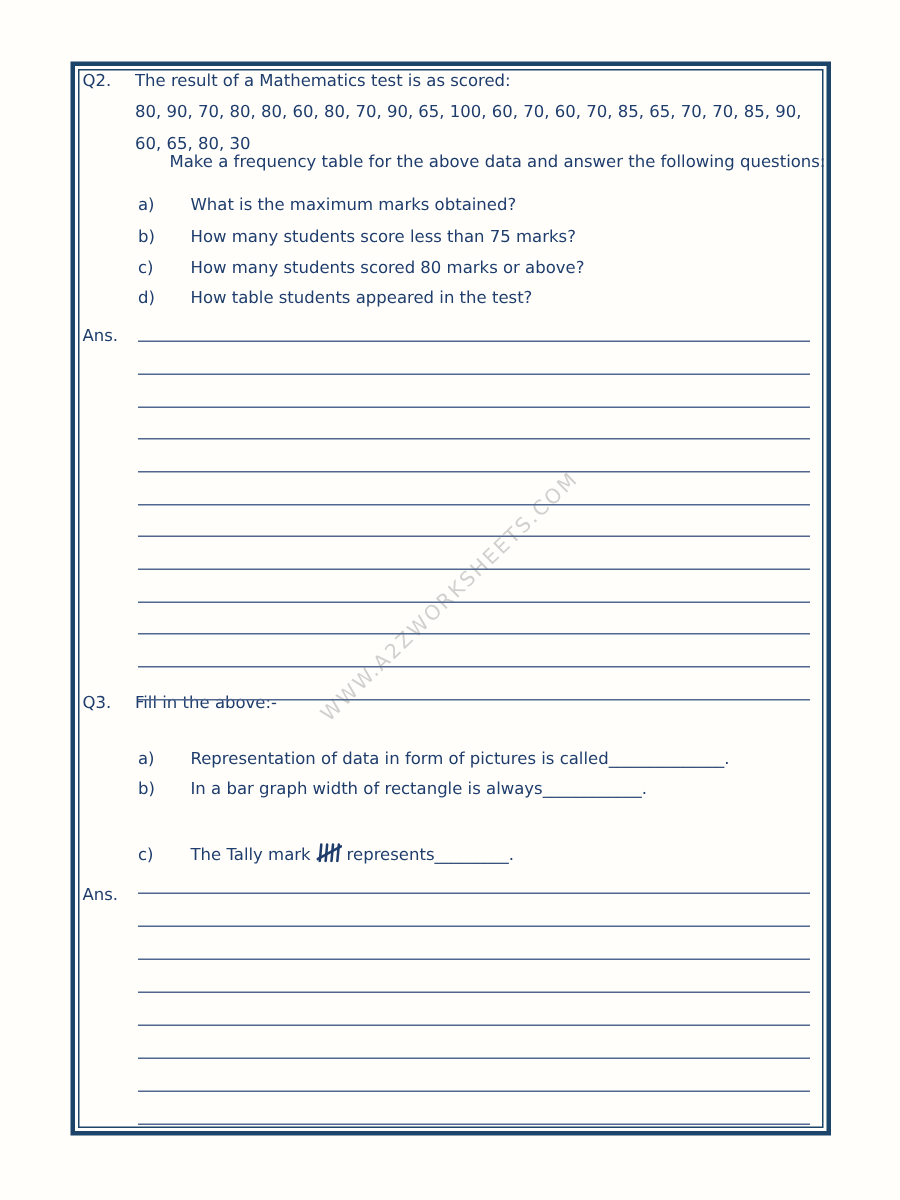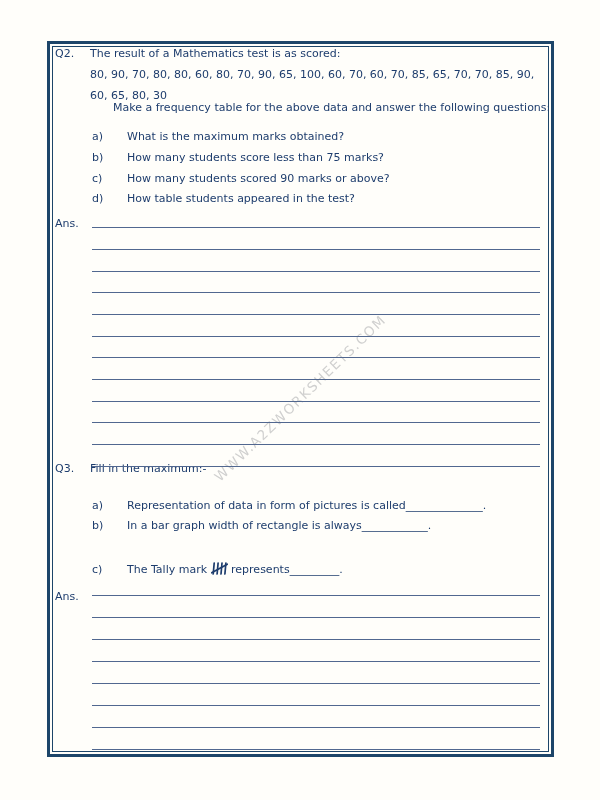--- a/index.html
+++ b/index.html
@@ -65,21 +65,21 @@
     <div class="abs" style="left:90px;top:88px;">60, 65, 80, 30</div>
     <div class="abs" style="left:90px;top:100px;margin-left:23px;">Make a frequency table for the above data and answer the following questions:</div>
 
     <div class="abs" style="left:92px;top:129px;">
       <span class="sub-label">a)</span><span>What is the maximum marks obtained?</span>
     </div>
     <div class="abs" style="left:92px;top:150px;">
       <span class="sub-label">b)</span><span>How many students score less than 75 marks?</span>
     </div>
     <div class="abs" style="left:92px;top:171px;">
-      <span class="sub-label">c)</span><span>How many students scored 90 marks or above?</span>
+      <span class="sub-label">c)</span><span>How many students scored 80 marks or above?</span>
     </div>
     <div class="abs" style="left:92px;top:191px;">
       <span class="sub-label">d)</span><span>How table students appeared in the test?</span>
     </div>
 
     <div class="abs" style="left:55px;top:216px;">Ans.</div>
 
     <div class="lines lines-q2" style="top:206.5px;">
       <div class="ans-line"></div>
       <div class="ans-line"></div>
@@ -89,21 +89,21 @@
       <div class="ans-line"></div>
       <div class="ans-line"></div>
       <div class="ans-line"></div>
       <div class="ans-line"></div>
       <div class="ans-line"></div>
       <div class="ans-line"></div>
       <div class="ans-line"></div>
     </div>
 
     <div class="abs q-label" style="left:55px;top:461px;">Q3.</div>
-    <div class="abs" style="left:90px;top:461px;">Fill in the maximum:-</div>
+    <div class="abs" style="left:90px;top:461px;">Fill in the above:-</div>
 
     <div class="abs" style="left:92px;top:486px;margin-top:12px;">
       <span class="sub-label">a)</span><span>Representation of data in form of pictures is called______________.</span>
     </div>
     <div class="abs" style="left:92px;top:518px;">
       <span class="sub-label">b)</span><span>In a bar graph width of rectangle is always____________.</span>
     </div>
     <div class="abs" style="left:92px;top:562px;">
       <span class="sub-label">c)</span><span>The Tally mark</span><svg class="tally" width="17" height="13" viewBox="0 0 17 13" fill="none" stroke="#1e3d6d" stroke-width="1.7" stroke-linecap="round">
         <line x1="3.2" y1="1" x2="2.2" y2="12"></line>

